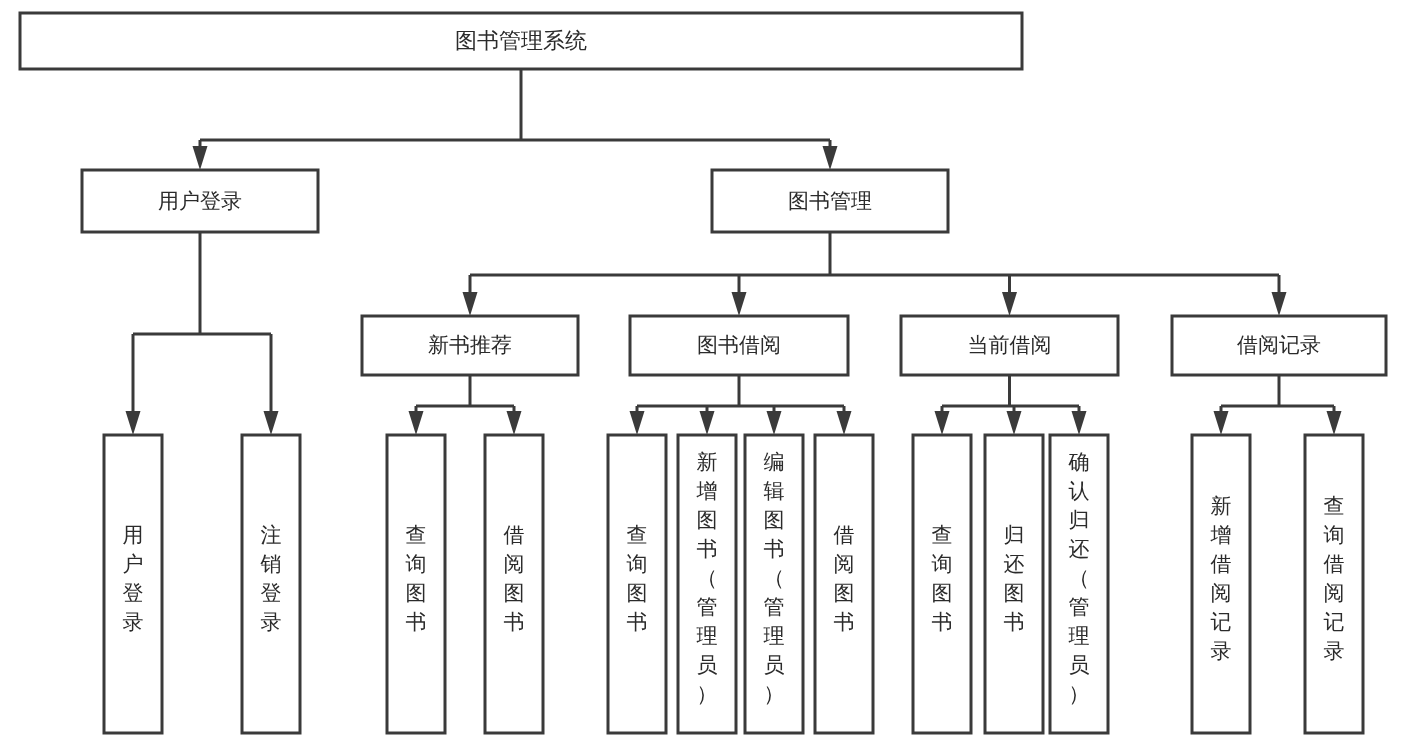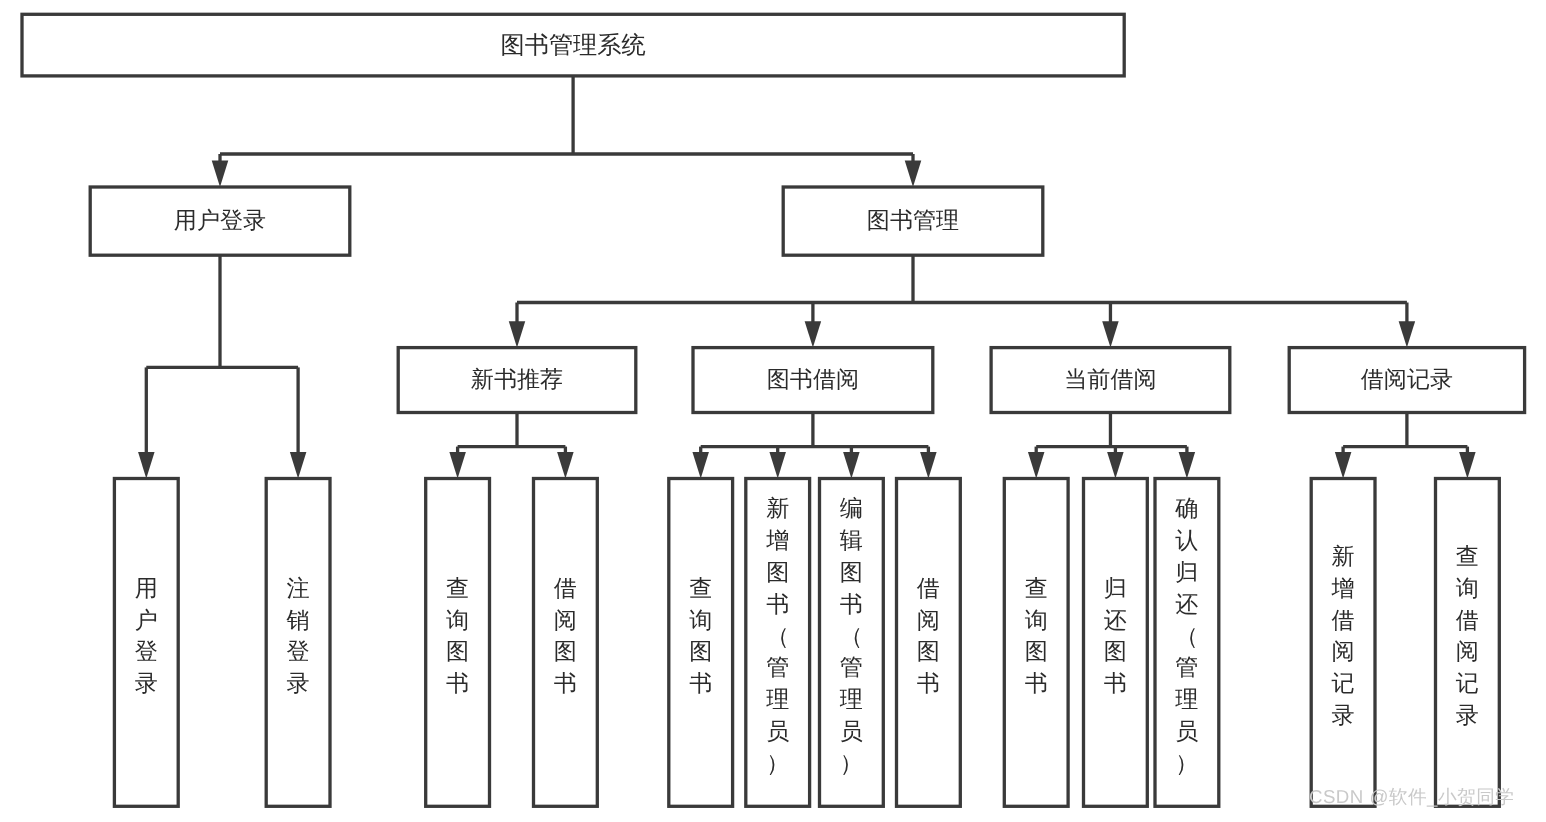--- a/index.html
+++ b/index.html
@@ -206,15 +206,14 @@
           <rect x="1192" y="435" width="58" height="298" class="node-box"></rect>
           <text x="1221" class="vert-label"><tspan x="1221" y="512.5">新</tspan><tspan x="1221" y="541.5">增</tspan><tspan x="1221" y="570.5">借</tspan><tspan x="1221" y="599.5">阅</tspan><tspan x="1221" y="628.5">记</tspan><tspan x="1221" y="657.5">录</tspan></text>
         </g>
         <g>
           <rect x="1305" y="435" width="58" height="298" class="node-box"></rect>
           <text x="1334" class="vert-label"><tspan x="1334" y="512.5">查</tspan><tspan x="1334" y="541.5">询</tspan><tspan x="1334" y="570.5">借</tspan><tspan x="1334" y="599.5">阅</tspan><tspan x="1334" y="628.5">记</tspan><tspan x="1334" y="657.5">录</tspan></text>
         </g>
       </g>
   </svg>
 
-  <div class="watermark">CSDN @软件_小贺同学</div>
 
 </div>
 
 </body></html>

